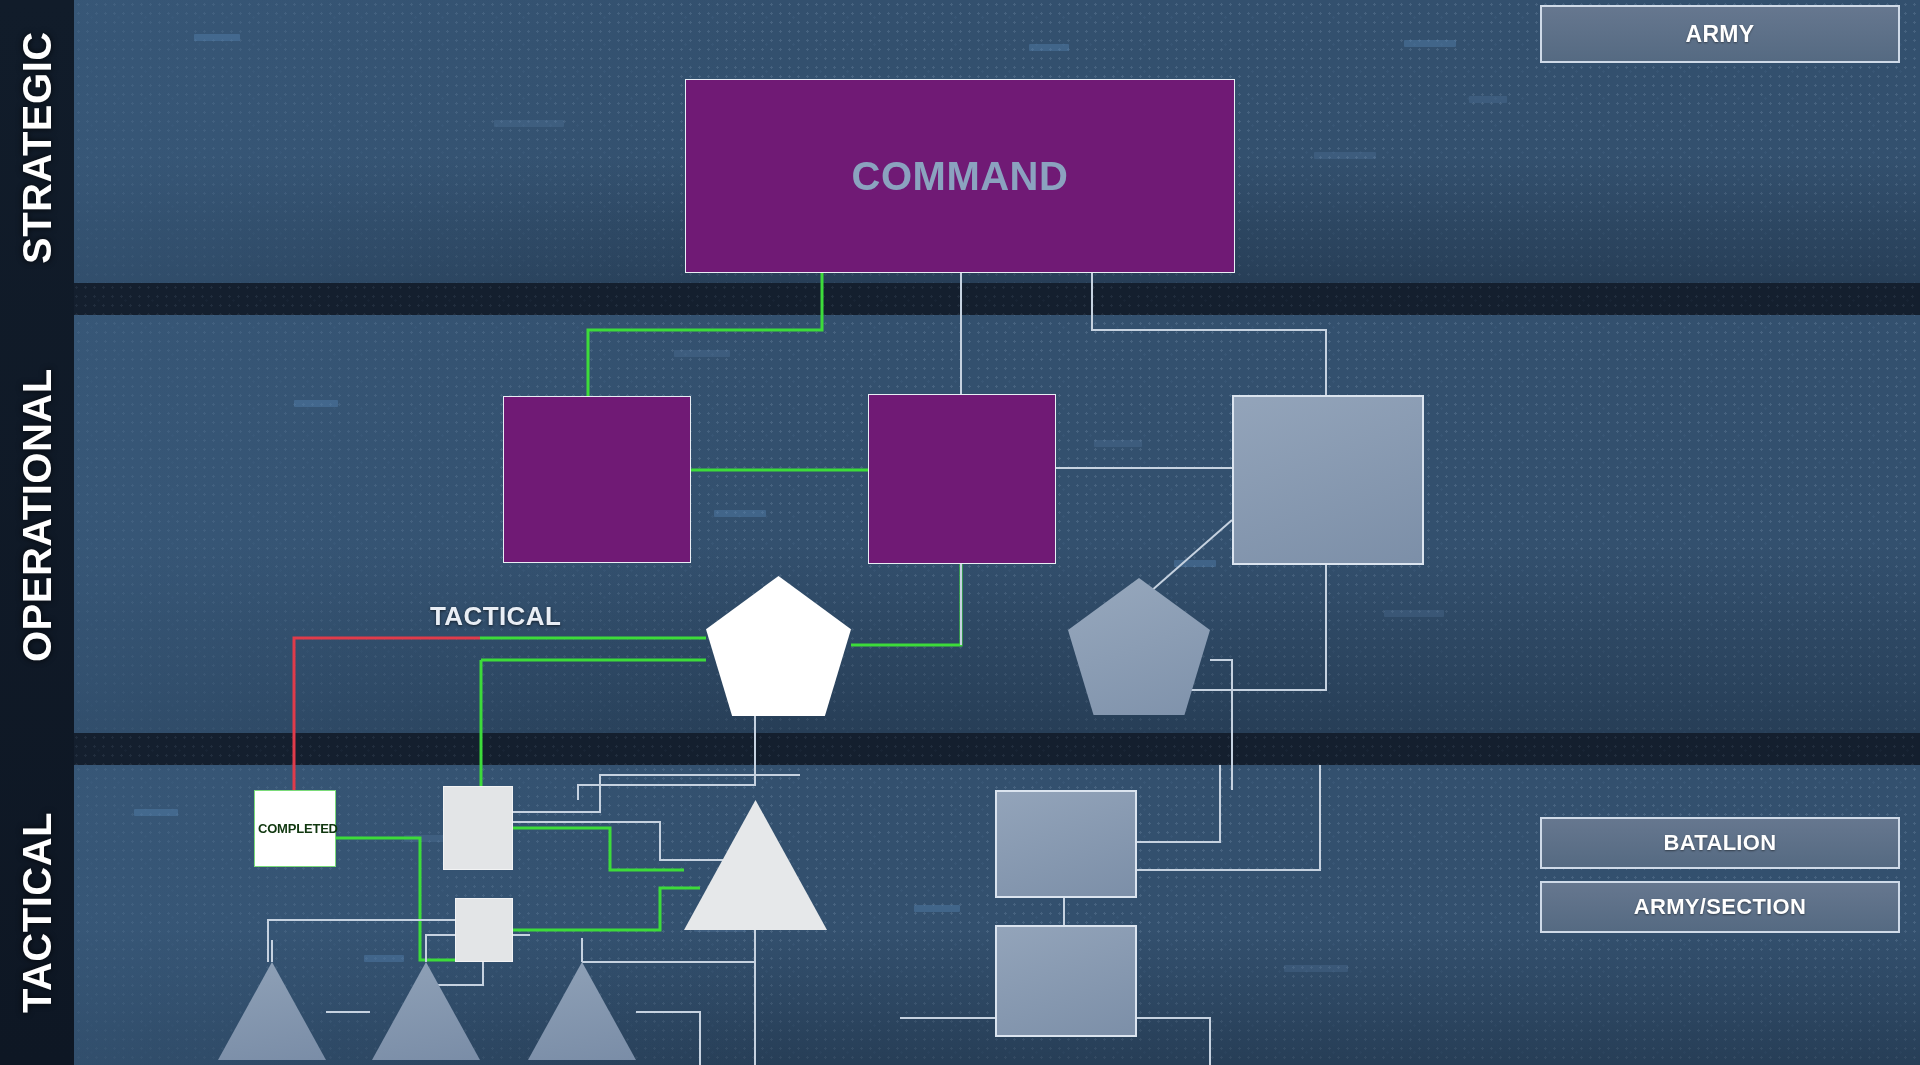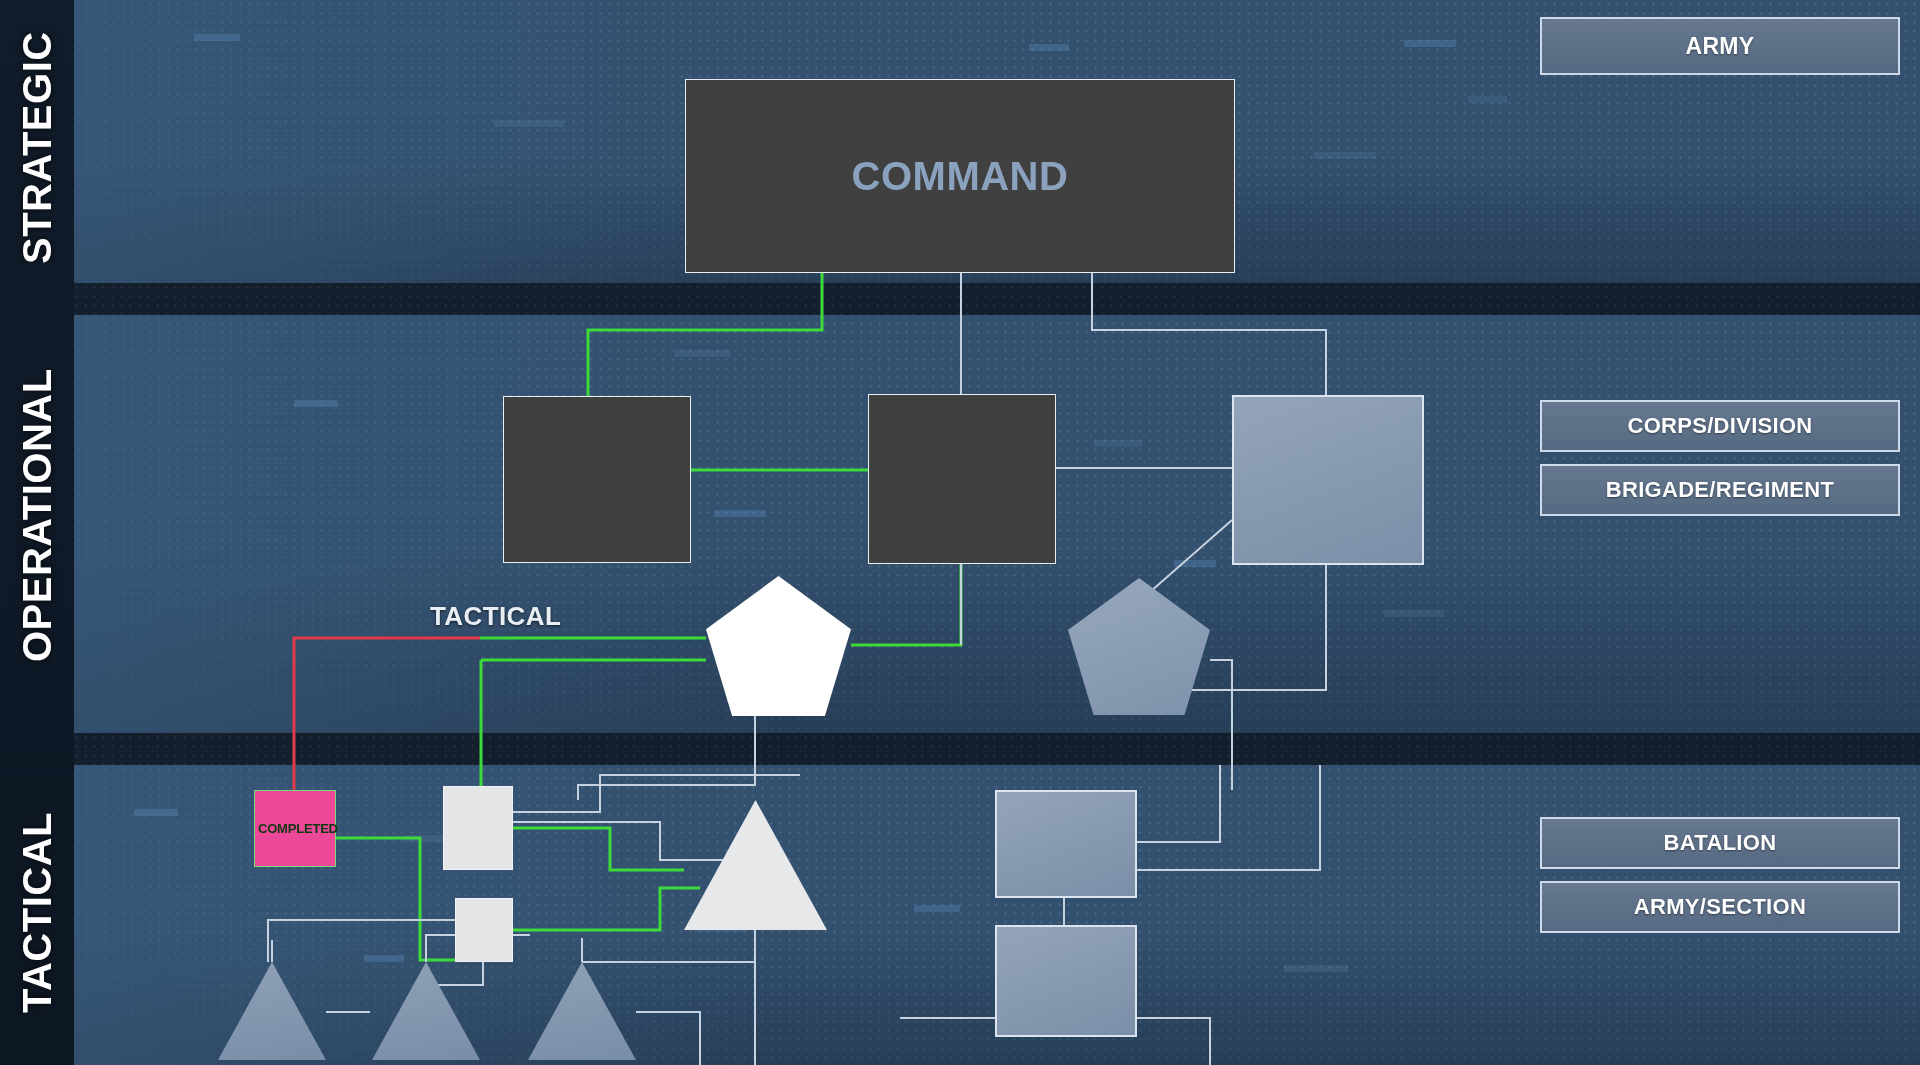--- a/index.html
+++ b/index.html
@@ -68,40 +68,40 @@
   .lg-box{
     box-sizing:border-box;
     background:linear-gradient(180deg,#64758d 0%,#566а7f 100%);
     background:linear-gradient(180deg,#66778f 0%,#556a82 100%);
     border:2px solid #cfdae8;
     color:#ffffff;font-weight:bold;
     display:flex;align-items:center;justify-content:center;
     text-shadow:0 1px 2px rgba(0,0,0,.45);
     font-size:22px;letter-spacing:.3px;
   }
-  #legend-strategic{top:17px;}
+  #legend-strategic{top:5px;}
   #lg-army{height:58px;font-size:23px;}
   .lg-row{display:flex;gap:7px;margin-top:7px;}
   .lg-row .lg-box{flex:1;height:62px;font-size:20px;}
 
   #legend-operational{top:400px;}
   #legend-operational .lg-box{height:52px;margin-bottom:12px;}
 
   #legend-tactical{top:772px;margin-top:45px;}
   #legend-tactical .lg-box{height:52px;margin-bottom:12px;}
 
   
   .node{position:absolute;z-index:20;}
-  .rect-white{background:#404040;border:1px solid #e9eef5;}
+  .rect-white{background:#701a75;border:1px solid #e9eef5;}
   .rect-gray{
     background:linear-gradient(160deg,#93a4ba 0%,#7c8fa8 100%);
     border:2px solid #dbe4ef;
   }
   .rect-lgray{background:#e3e5e7;border:1px solid #f2f3f4;}
-  .rect-green{background:#ec4899;border:1px solid #7adb79;}
+  .rect-green{background:#ffffff;border:1px solid #7adb79;}
 
   #node-command{
     left:685px;top:79px;width:548px;height:192px;
     display:flex;align-items:center;justify-content:center;
   }
   #node-command .ttl{
     color:#8ba2bf;font-weight:bold;font-size:40px;letter-spacing:.5px;
   }
   #node-op-left{left:503px;top:396px;width:186px;height:165px;}
   #node-op-mid{left:868px;top:394px;width:186px;height:168px;}
@@ -297,24 +297,20 @@
   <div class="tri tri-small" id="tri-c">
       <i></i>
     </div>
 
   <div class="flabel" id="label-failing">TACTICAL</div>
 
   <div class="legend-col" id="legend-strategic">
     <div class="lg-box" id="lg-army">ARMY</div>
   </div>
 
-  <div class="legend-col" id="legend-operational">
-    <div class="lg-box">CORPS/DIVISION</div>
-    <div class="lg-box">BRIGADE/REGIMENT</div>
-  </div>
 
   <div class="legend-col" id="legend-tactical">
     <div class="lg-box">BATALION</div>
     <div class="lg-box">ARMY/SECTION</div>
   </div>
 
   <div class="rail">
     <div class="rail-label" id="lbl-strategic">STRATEGIC</div>
     <div class="rail-label" id="lbl-operational">OPERATIONAL</div>
     <div class="rail-label" id="lbl-tactical">TACTICAL</div>

